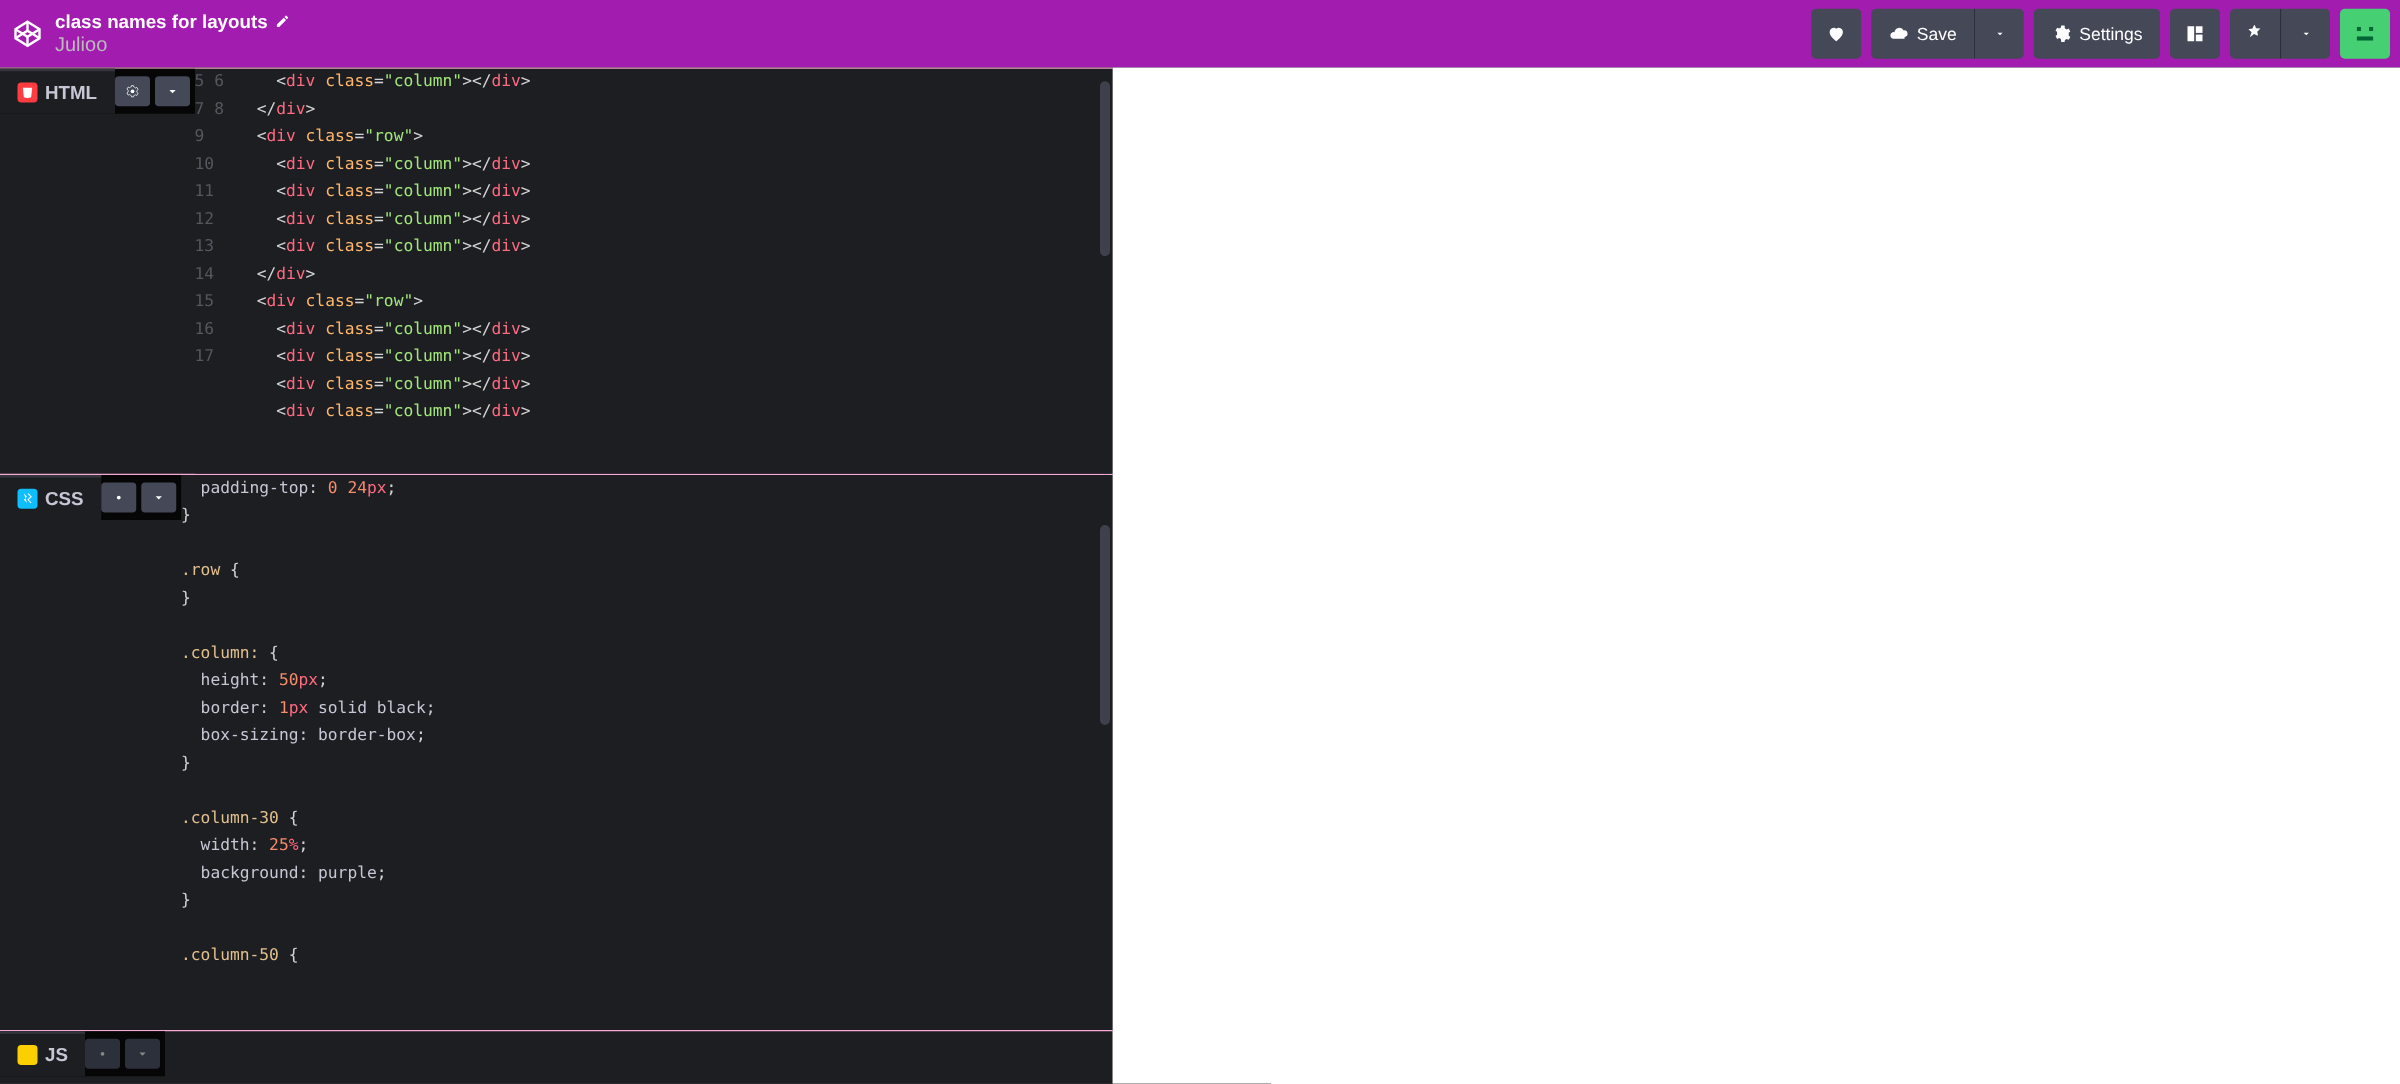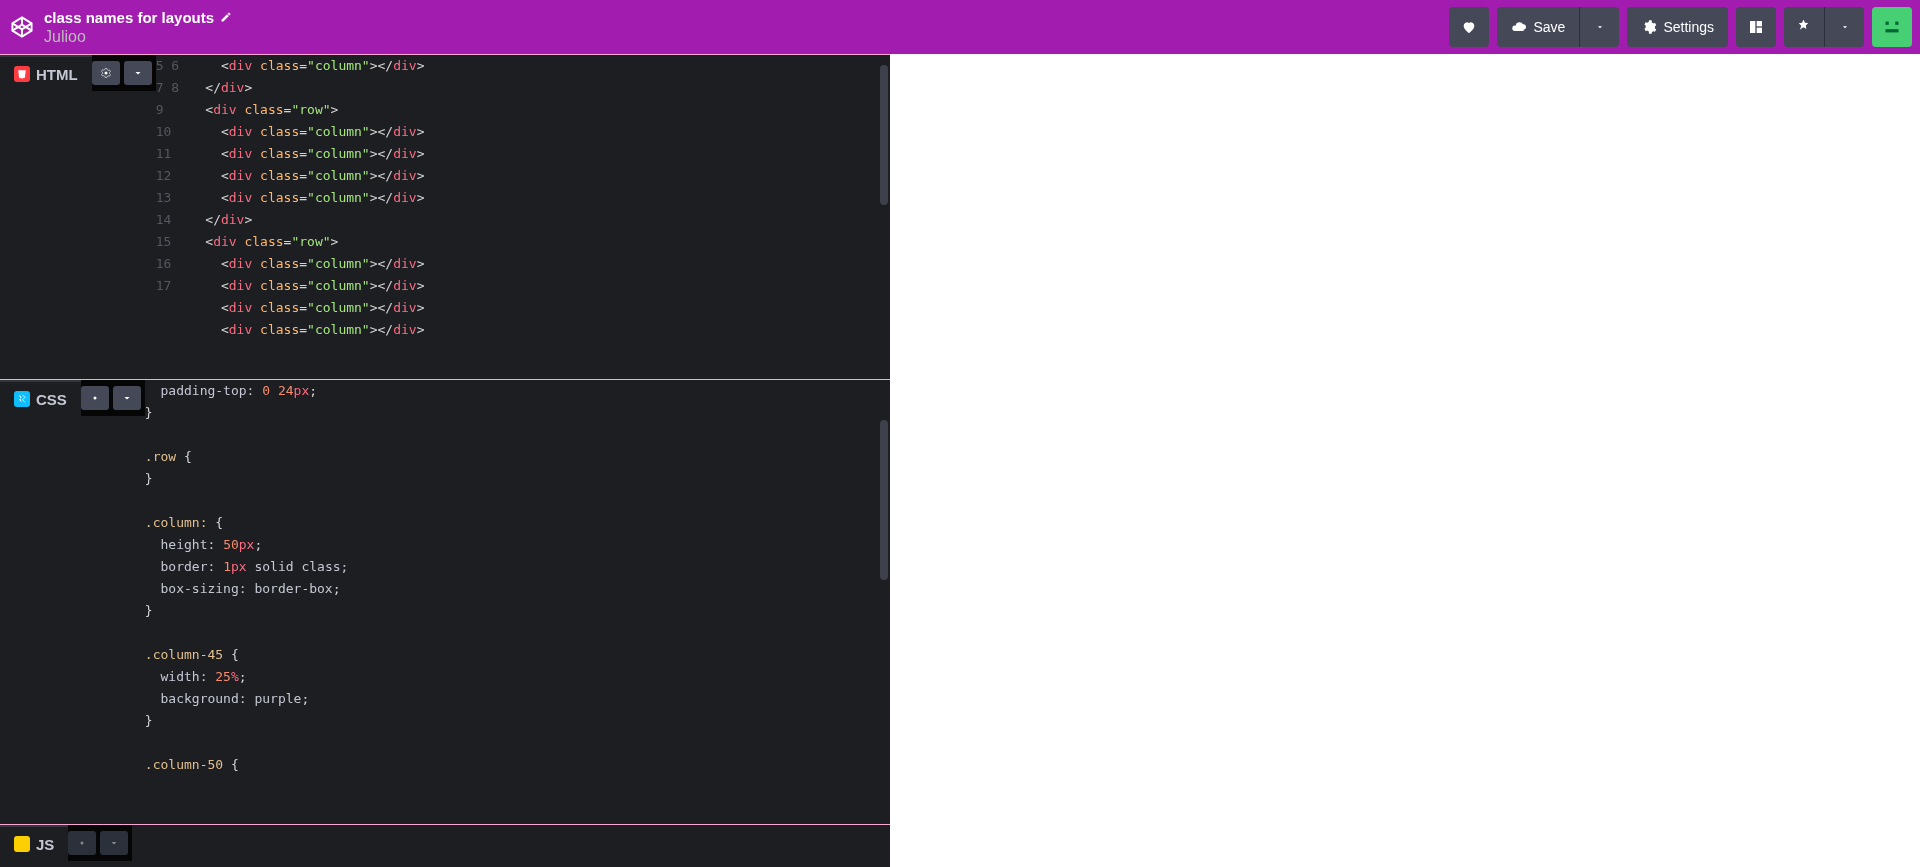--- a/index.html
+++ b/index.html
@@ -299,25 +299,25 @@
       </div>
       <div class="code-area">
         <div class="codelines" id="code-css"><span class="t-prop">  padding-top: </span><span class="t-num">0</span><span class="t-punct"> </span><span class="t-num">24</span><span class="t-unit">px</span><span class="t-punct">;</span>
 <span class="t-punct">}</span>
 
 <span class="t-sel">.row</span><span class="t-punct"> {</span>
 <span class="t-punct">}</span>
 
 <span class="t-sel">.column:</span><span class="t-punct"> {</span>
 <span class="t-prop">  height: </span><span class="t-num">50</span><span class="t-unit">px</span><span class="t-punct">;</span>
-<span class="t-prop">  border: </span><span class="t-num">1</span><span class="t-unit">px</span><span class="t-val"> solid class;</span>
+<span class="t-prop">  border: </span><span class="t-num">1</span><span class="t-unit">px</span><span class="t-val"> solid black;</span>
 <span class="t-prop">  box-sizing: </span><span class="t-val">border-box</span><span class="t-punct">;</span>
 <span class="t-punct">}</span>
 
-<span class="t-sel">.column-45</span><span class="t-punct"> {</span>
+<span class="t-sel">.column-30</span><span class="t-punct"> {</span>
 <span class="t-prop">  width: </span><span class="t-num">25</span><span class="t-unit">%</span><span class="t-punct">;</span>
 <span class="t-prop">  background: </span><span class="t-val">purple</span><span class="t-punct">;</span>
 <span class="t-punct">}</span>
 
 <span class="t-sel">.column-50</span><span class="t-punct"> {</span></div>
         <div class="code-scrollbar" style="top:40px;height:160px"></div>
       </div>
     </div>
 
     <div class="panel panel-js">

